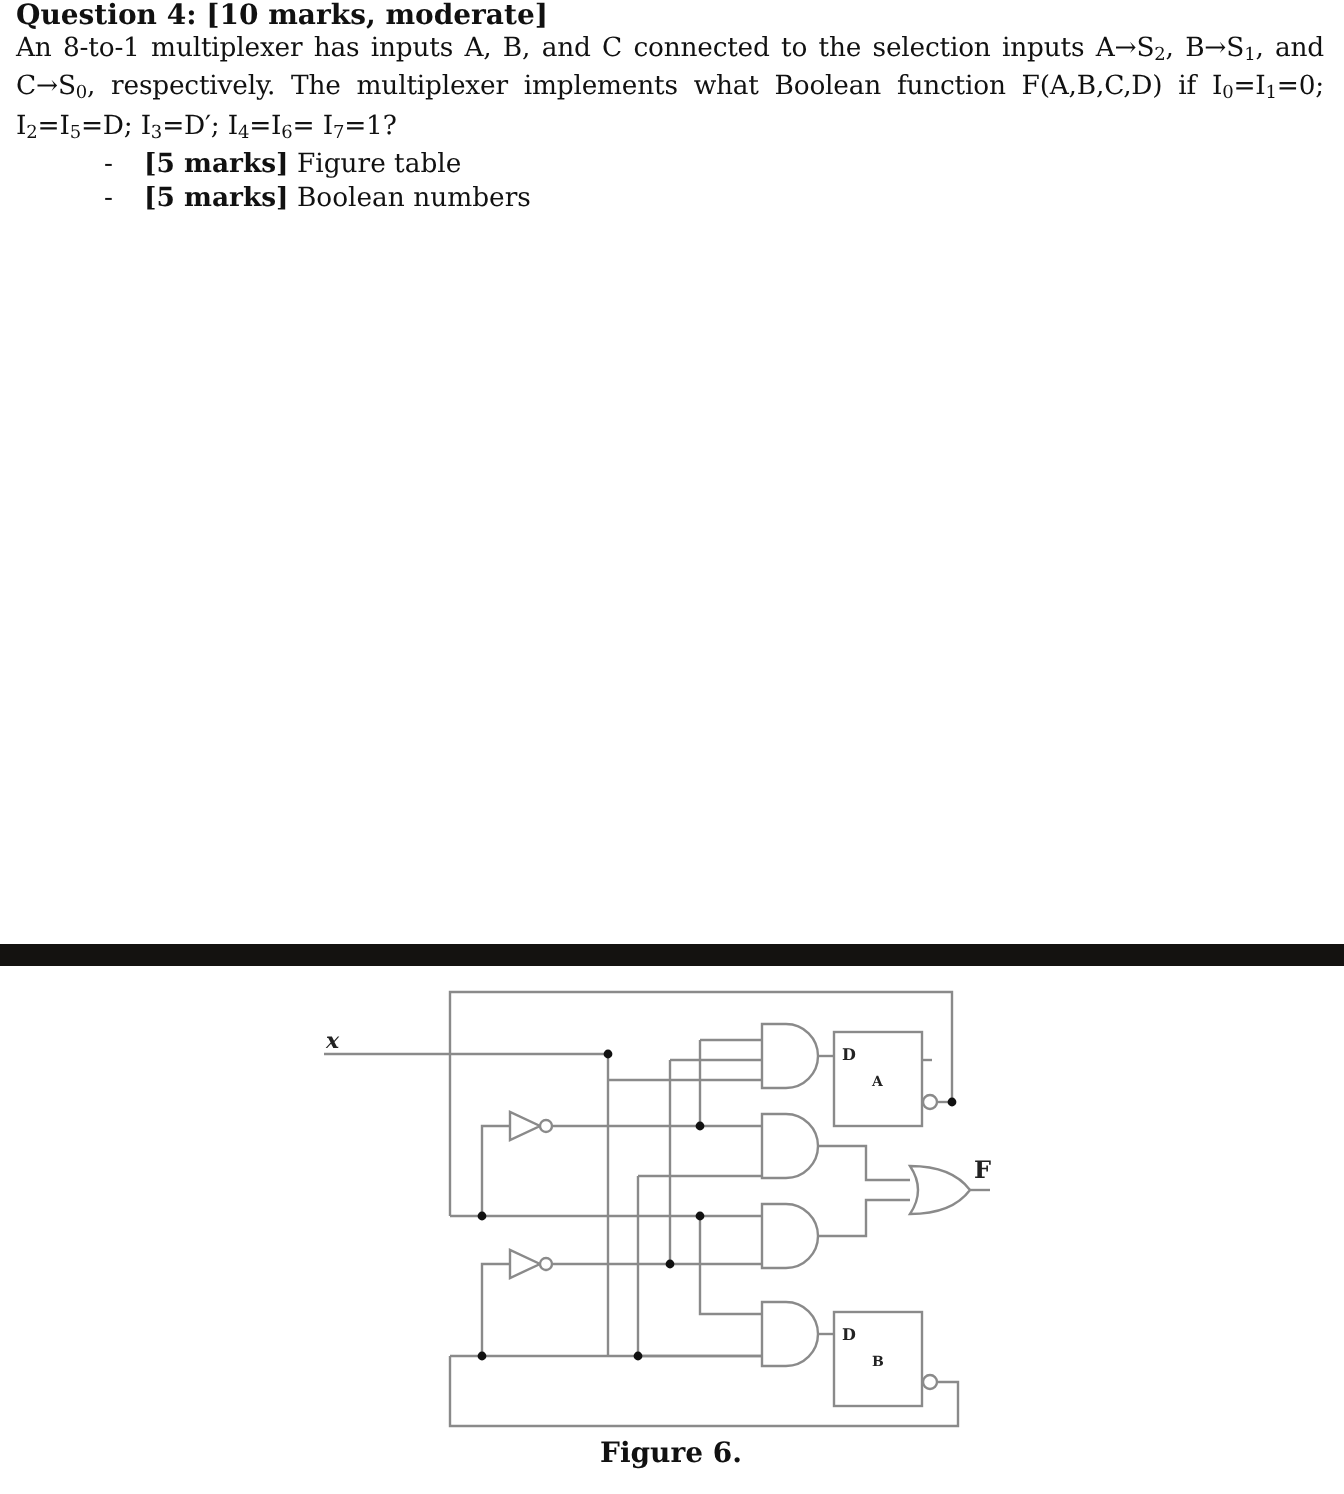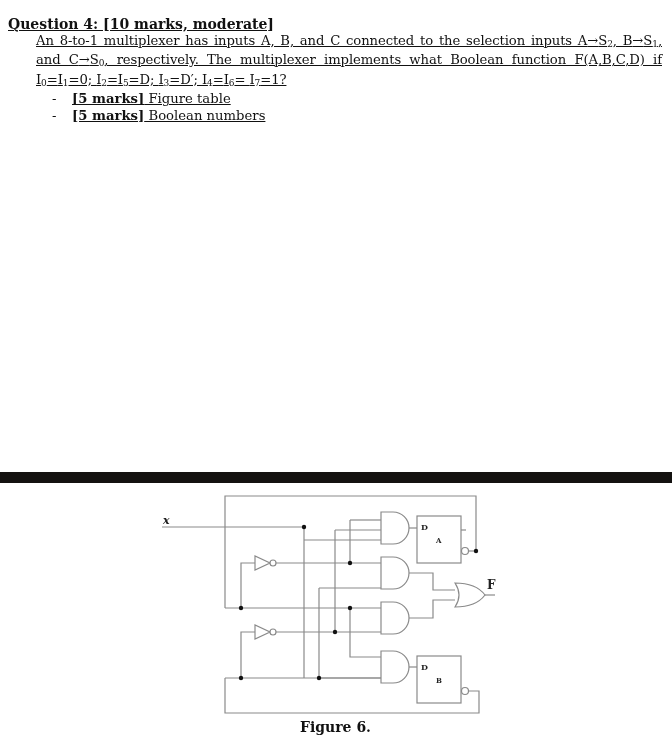--- a/index.html
+++ b/index.html
@@ -1,20 +1,20 @@
 <!DOCTYPE html>
 <html><head>
 <meta charset="utf-8">
 <style>
   html, body { margin:0; padding:0; background:#ffffff; }
   body { width:672px; height:747px; position:relative; overflow:hidden;
          font-family:"DejaVu Serif", "Liberation Serif", serif; color:#111; }
-  .qtext { position:absolute; left:8px; top:16px; width:654px; font-size:13.2px; line-height:16.6px;text-decoration:underline; }
+  .qtext { position:absolute; left:8px; top:0; width:654px; font-size:13.2px; line-height:16.6px; }
   .qtitle { font-weight:bold; font-size:14px; }
-  .para { text-align:justify; letter-spacing:-0.1px;margin-left:28px; }
+  .para { text-align:justify; letter-spacing:-0.1px; }
   .sub { font-size:9px; vertical-align:-2px; }
   .items { margin:0; padding:0; list-style:none; }
   .items li { position:relative; padding-left:64px; }
   .items li .dash { position:absolute; left:44px; }
   .items li b { font-weight:bold; }
   .band { position:absolute; left:0; top:472px; width:672px; height:11px; background:#141210; }
   .fig { position:absolute; left:0; top:483px; width:672px; height:264px; }
   .caption { position:absolute; left:300px; top:719px; font-weight:bold; font-size:14px; }
 </style>
 </head>

